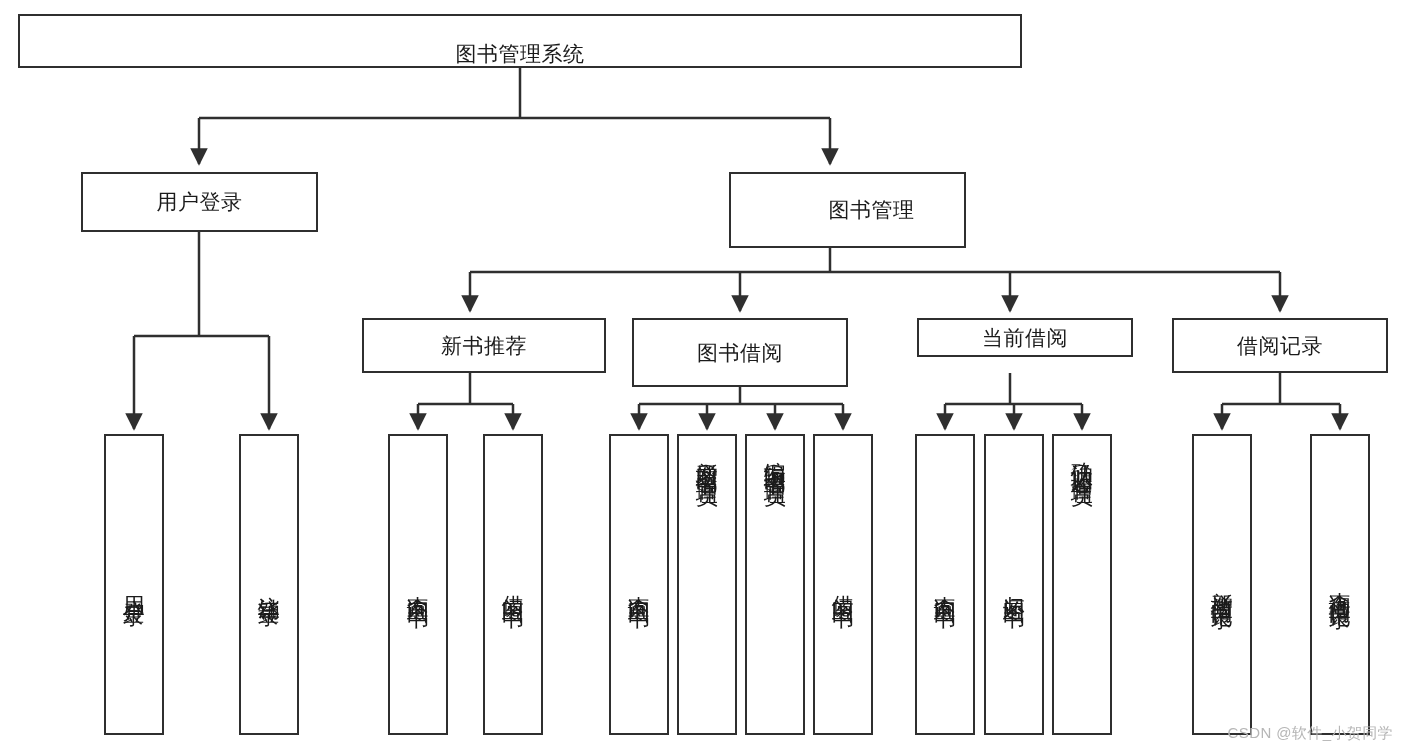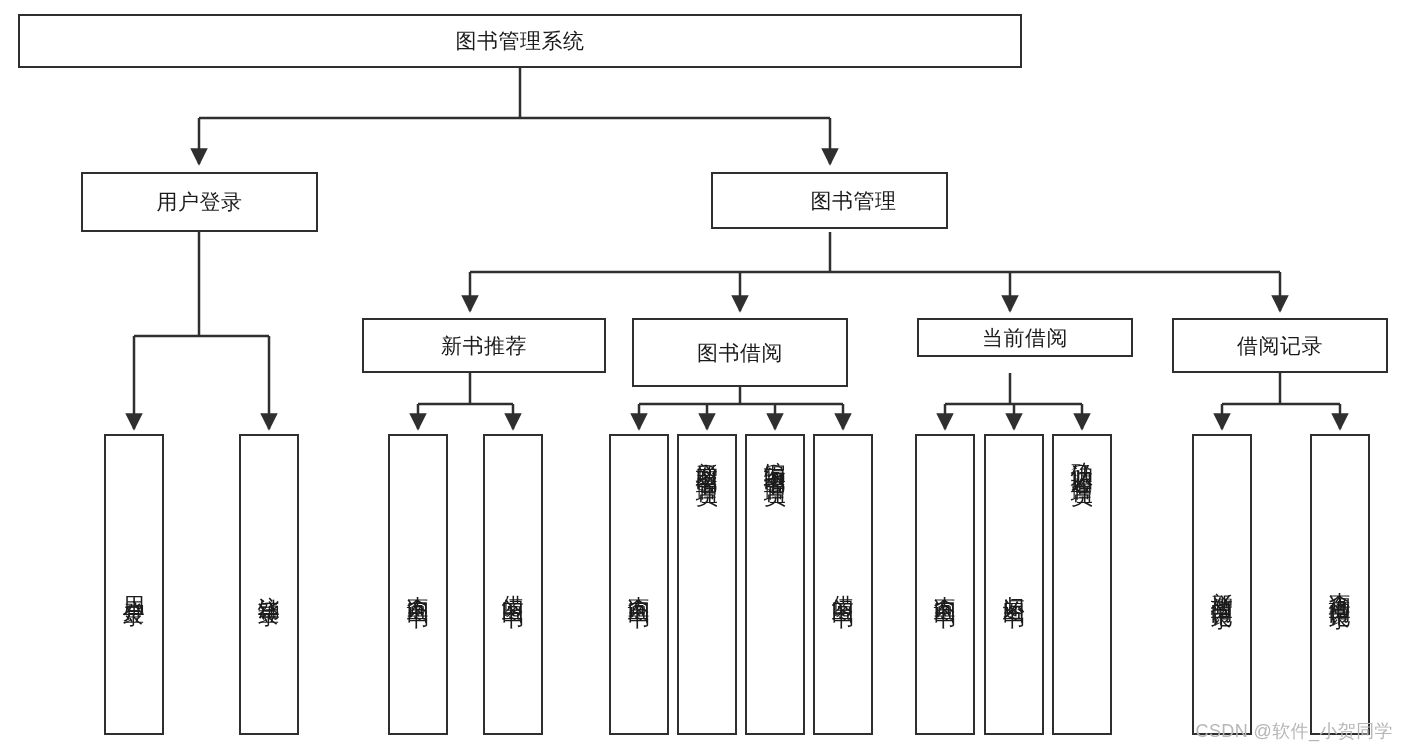--- a/index.html
+++ b/index.html
@@ -59,21 +59,21 @@
   }
   .node.vertical.centered {
     align-items: center;
     padding-top: 0;
   }
   #watermark {
     position: absolute;
     right: 12px;
     bottom: 4px;
     color: #b6b6b6;
-    font-size: 18px;
+    font-size: 15px;
     letter-spacing: 0.4px;
     z-index: 5;
     white-space: nowrap;
   }
 </style>
 </head>
 <body>
 
 <div id="diagram-canvas">
 
@@ -123,29 +123,29 @@
       <path d="M 1014 404 L 1014 429" marker-end="url(#arrow)"></path>
       <path d="M 1082 404 L 1082 429" marker-end="url(#arrow)"></path>
 
       <path d="M 1280 373 L 1280 404"></path>
       <path d="M 1222 404 L 1340 404"></path>
       <path d="M 1222 404 L 1222 429" marker-end="url(#arrow)"></path>
       <path d="M 1340 404 L 1340 429" marker-end="url(#arrow)"></path>
     </g>
   </svg>
 
-  <div class="node" style="left:18px; top:14px; width:1004px; height:54px;">
+  <div class="node" style="left:18px; top:14px; width:1004px; height:54px;align-items:flex-end;">
     <span class="node-label">图书管理系统</span>
   </div>
 
   <div class="node" style="left:81px; top:172px; width:237px; height:60px;">
     <span class="node-label">用户登录</span>
   </div>
 
-  <div class="node" style="left:711px; top:172px; width:237px; height:57px;padding-left:48px;">
+  <div class="node" style="left:729px; top:172px; width:237px; height:76px;padding-left:48px;">
     <span class="node-label">图书管理</span>
   </div>
 
   <div class="node" style="left:362px; top:318px; width:244px; height:55px;">
     <span class="node-label">新书推荐</span>
   </div>
 
   <div class="node" style="left:632px; top:318px; width:216px; height:69px;">
     <span class="node-label">图书借阅</span>
   </div>

